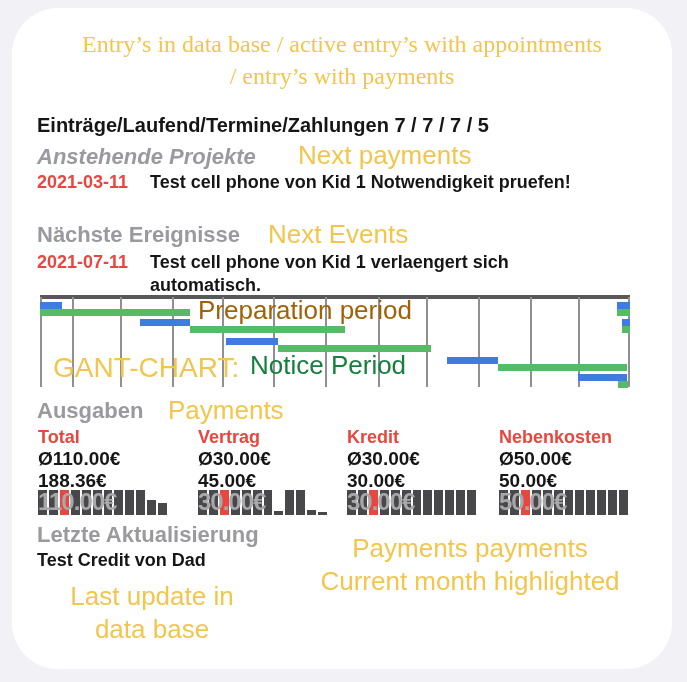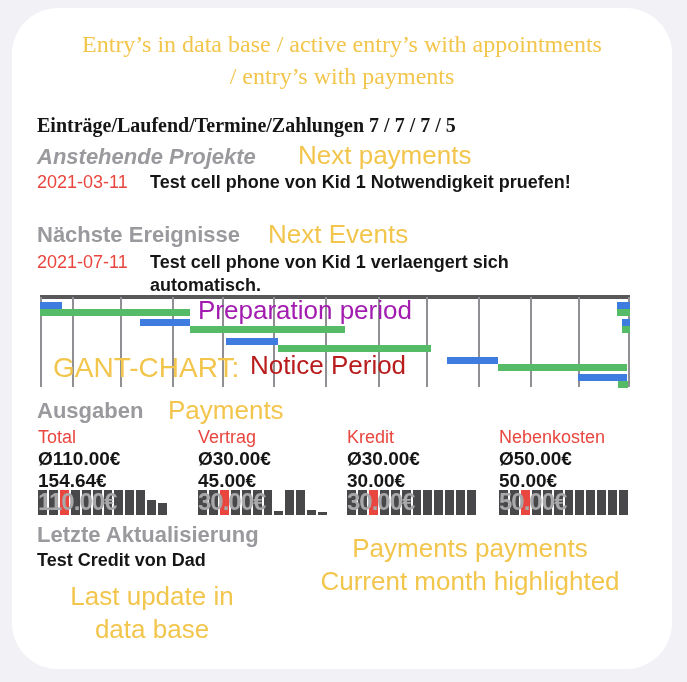--- a/index.html
+++ b/index.html
@@ -2,37 +2,37 @@
 <html><head>
 <meta charset="utf-8">
 <style>
   html,body{margin:0;padding:0;width:687px;height:682px;background:#F1F1F6;overflow:hidden;
     font-family:"Liberation Sans", sans-serif;}
   .card{position:absolute;left:12px;top:8px;width:660px;height:661px;background:#FFFFFF;
     border-radius:46px;}
   .abs{position:absolute;}
   .yellow{color:#F2C54C;}
   .gray{color:#9A9A9E;font-weight:700;}
-  .red{color:#E8463E;font-weight:400;}
+  .red{color:#E8463E;font-weight:700;}
   .blk{color:#161616;font-weight:700;}
   .title{width:100%;text-align:center;font-size:24px;line-height:32px;font-weight:400;}
-  .summary{font-size:20px;font-family:Liberation Serif, serif;}
+  .summary{font-size:20px;}
   .sec-head{font-size:22px;}
   .annot{font-size:26px;font-weight:400;}
   .date{font-size:18px;}
   .evtext{font-size:18px;line-height:23px;}
   
   .gantt{left:28px;top:287px;width:590px;height:95px;}
   .gantt-top{position:absolute;left:0;top:0;width:100%;height:4px;background:#58585A;}
   .gl{position:absolute;top:2px;height:90px;width:2px;background:#909094;}
   .gbar{position:absolute;height:7px;}
   .glabel{position:absolute;font-weight:400;white-space:nowrap;}
-  .lbl-prep{left:158px;top:0px;font-size:26px;color:#a21caf;}
+  .lbl-prep{left:158px;top:0px;font-size:26px;color:#a16207;}
   .lbl-gant{left:13px;top:57px;font-size:28px;color:#F2C54C;}
-  .lbl-notice{left:210px;top:55px;font-size:26px;color:#b91c1c;}
+  .lbl-notice{left:210px;top:55px;font-size:26px;color:#15803d;}
   
   .colhead{font-size:18px;}
   .val{font-size:19px;font-weight:700;color:#161616;}
   .paywrap{position:absolute;width:129px;height:25px;}
   .paychart{display:flex;align-items:flex-end;gap:2px;height:25px;width:129px;}
   .pbar{flex:1;}
   .pay-overlay{position:absolute;left:0;top:-2px;font-size:24px;font-weight:700;
     color:#A8A8AA;letter-spacing:-1px;white-space:nowrap;}
   .byellow{font-size:26px;line-height:33px;text-align:center;font-weight:400;}
 </style>
@@ -105,21 +105,21 @@
   <div class="abs colhead red" style="left:26px;top:419px;">Total</div>
   <div class="abs colhead red" style="left:186px;top:419px;">Vertrag</div>
   <div class="abs colhead red" style="left:335px;top:419px;">Kredit</div>
   <div class="abs colhead red" style="left:487px;top:419px;">Nebenkosten</div>
 
   <div class="abs val" style="left:26px;top:440px;">Ø110.00€</div>
   <div class="abs val" style="left:186px;top:440px;">Ø30.00€</div>
   <div class="abs val" style="left:335px;top:440px;">Ø30.00€</div>
   <div class="abs val" style="left:487px;top:440px;">Ø50.00€</div>
 
-  <div class="abs val" style="left:26px;top:462px;">154.64€</div>
+  <div class="abs val" style="left:26px;top:462px;">188.36€</div>
   <div class="abs val" style="left:186px;top:462px;">45.00€</div>
   <div class="abs val" style="left:335px;top:462px;">30.00€</div>
   <div class="abs val" style="left:487px;top:462px;">50.00€</div>
 
   <div class="paywrap" style="left:26px;top:482px;">
     <div class="paychart">
         <div class="pbar" style="height: 100%; background: rgb(72, 72, 74);"></div>
         <div class="pbar" style="height: 100%; background: rgb(72, 72, 74);"></div>
         <div class="pbar" style="height: 100%; background: rgb(232, 70, 62);"></div>
         <div class="pbar" style="height: 100%; background: rgb(72, 72, 74);"></div>

